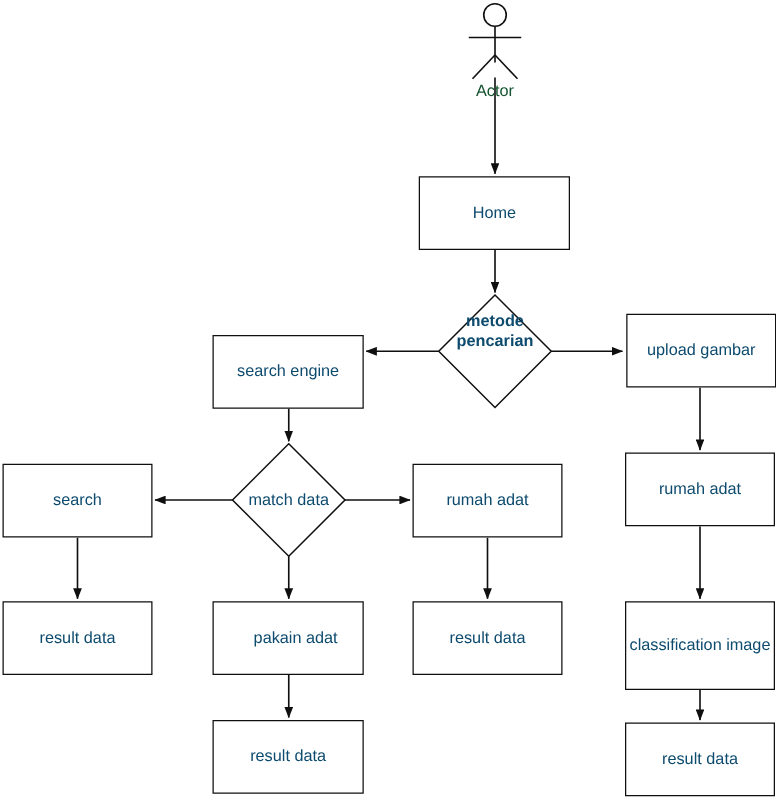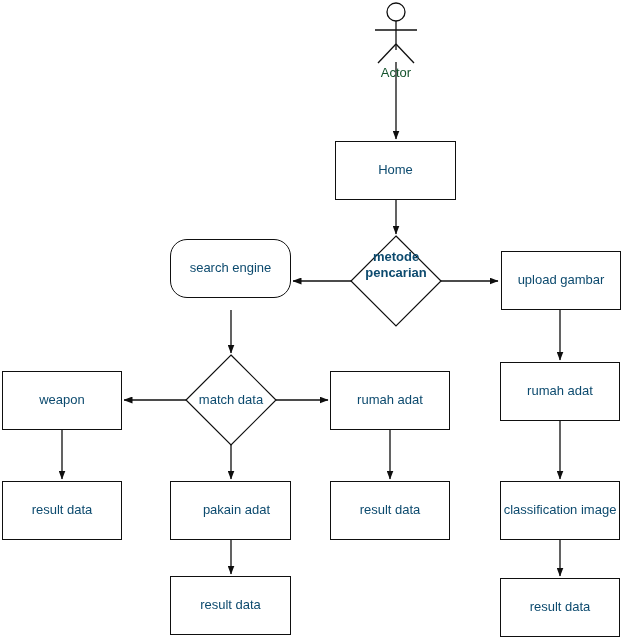--- a/index.html
+++ b/index.html
@@ -103,37 +103,37 @@
     <line x1="560" y1="540" x2="560" y2="576" stroke="#0f0f0f" stroke-width="1.3" marker-end="url(#arrowhead)"></line>
   </svg>
 
   <div class="actor-label" style="left:356px; top:65px;">Actor</div>
 
   <div class="node box" style="left:335px; top:141px; width:121px; height:59px;">Home</div>
 
   <div class="node diamond-label" style="left:351px; top:220px; width:90px; height:90px; white-space:pre-line;font-weight:bold;">metode
 pencarian</div>
 
-  <div class="node box" style="left:170px; top:239px; width:121px; height:59px;border-radius:17px;">search engine</div>
+  <div class="node box" style="left:170px; top:268px; width:121px; height:59px;">search engine</div>
 
   <div class="node box" style="left:501px; top:251px; width:120px; height:59px;">upload gambar</div>
 
   <div class="node diamond-label" style="left:186px; top:355px; width:90px; height:90px;">match data</div>
 
-  <div class="node box" style="left:2px; top:371px; width:120px; height:59px;">weapon</div>
+  <div class="node box" style="left:2px; top:371px; width:120px; height:59px;">search</div>
 
   <div class="node box" style="left:330px; top:371px; width:120px; height:59px;">rumah adat</div>
 
   <div class="node box" style="left:500px; top:362px; width:120px; height:59px;">rumah adat</div>
 
   <div class="node box" style="left:2px; top:481px; width:120px; height:59px;">result data</div>
 
   <div class="node box" style="left:170px; top:481px; width:121px; height:59px;padding-left:12px;">pakain adat</div>
 
   <div class="node box" style="left:330px; top:481px; width:120px; height:59px;">result data</div>
 
-  <div class="node box" style="left:500px; top:481px; width:120px; height:59px;">classification image</div>
+  <div class="node box" style="left:500px; top:481px; width:120px; height:71px;">classification image</div>
 
   <div class="node box" style="left:170px; top:576px; width:121px; height:59px;">result data</div>
 
   <div class="node box" style="left:500px; top:578px; width:120px; height:59px;">result data</div>
 
 </div>
 
 </body></html>

